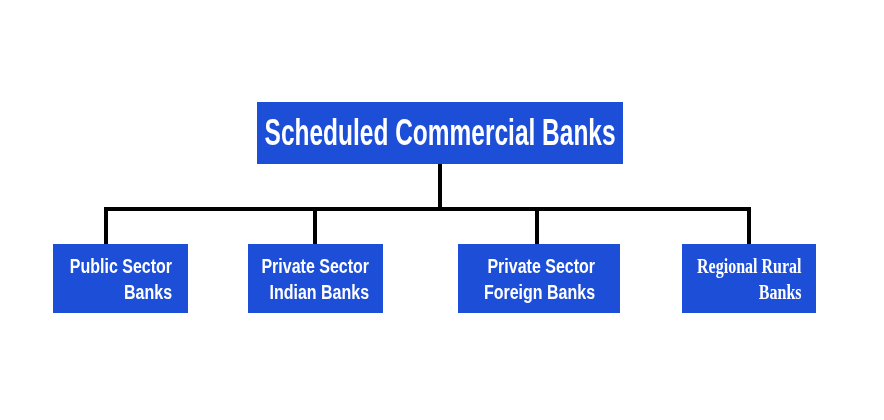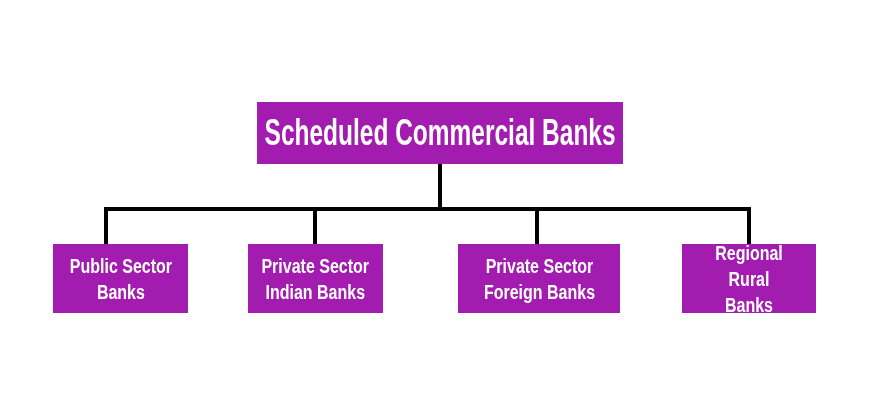--- a/index.html
+++ b/index.html
@@ -10,26 +10,26 @@
   }
   .canvas {
     position: relative;
     width: 884px;
     height: 420px;
     background: #FFFFFF;
     overflow: hidden;
   }
   .node {
     position: absolute;
-    background: #a21caf;
+    background: #1d4ed8;
     color: #FFFFFF;
     display: flex;
     align-items: center;
     justify-content: center;
-    text-align: center;
+    text-align: right;
     box-sizing: border-box;
   }
   .node-root {
     left: 257px; top: 102px;
     width: 366px; height: 62px;
   }
   .node-root .label {
     font-size: 36px;
     font-weight: bold;
     white-space: nowrap;
@@ -47,21 +47,21 @@
     font-weight: bold;
     line-height: 1.3;
     white-space: pre-line;
     display: inline-block;
     transform: scaleX(0.8);
     transform-origin: center;
   }
   .child-0 { left: 53px;  width: 135px; }
   .child-1 { left: 248px; width: 135px; }
   .child-2 { left: 458px; width: 162px; }
-  .child-3 { left: 682px; width: 134px; }
+  .child-3 { left: 682px; width: 134px; font-family: Liberation Serif, serif; }
 
   .connector {
     position: absolute;
     background: #000000;
   }
   .trunk      { left: 438px; top: 164px; width: 4px;   height: 44px; }
   .rail       { left: 104px; top: 207px; width: 647px; height: 4px;  }
   .drop       { top: 207px; width: 4px; height: 37px; }
   .drop-0     { left: 104px; }
   .drop-1     { left: 313px; }

